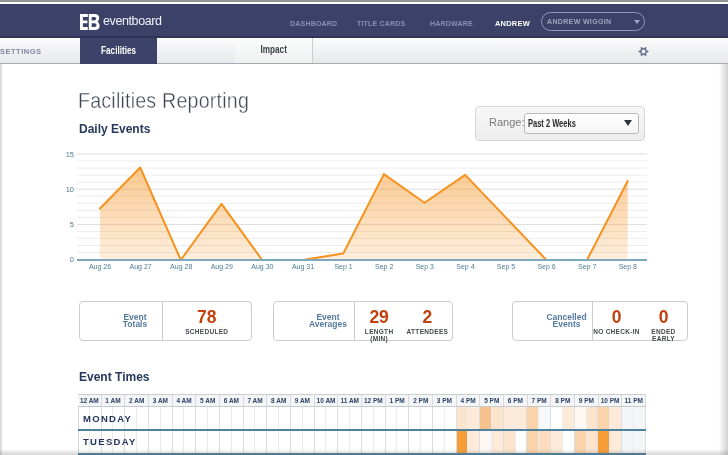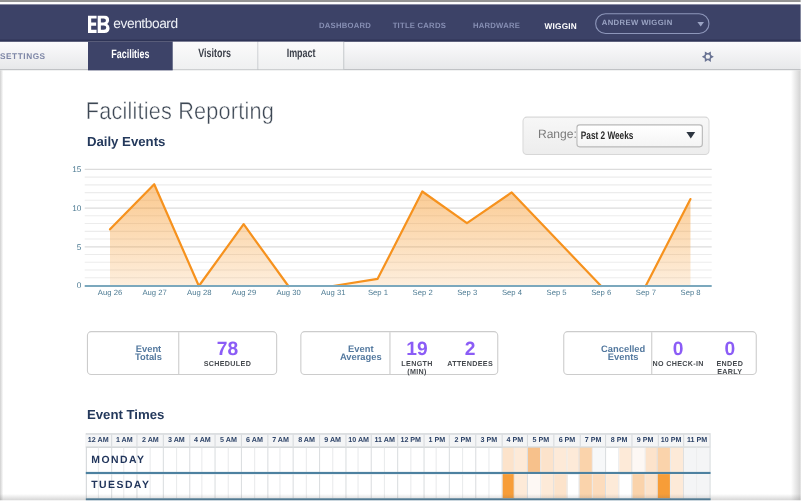--- a/index.html
+++ b/index.html
@@ -35,21 +35,21 @@
   
   #rangebox{left:475px;top:106px;width:170px;height:35px;background:linear-gradient(#f7f7f7,#ededed);border:1px solid #d7d7d7;border-radius:4px;box-sizing:border-box;}
   #rangelbl{left:489px;top:117px;font-size:11px;color:#7b7b7b;line-height:1;}
   #rangesel{left:524px;top:113px;width:115px;height:21px;background:linear-gradient(#ffffff,#f4f4f4);border:1px solid #b9b9b9;border-radius:3px;box-sizing:border-box;}
   #rangetxt{left:528px;top:119px;font-size:10px;font-weight:bold;color:#2a2a2a;line-height:1;transform:scaleX(0.75);transform-origin:left;}
   #rangecaret{left:624px;top:119.5px;width:0;height:0;border-left:4.5px solid transparent;border-right:4.5px solid transparent;border-top:6.5px solid #2d3540;}
   
   .statbox{top:301px;height:40px;background:#fff;border:1px solid #cccccc;border-radius:4px;box-sizing:border-box;display:flex;padding-left:28px;}
   .statlbl{border-right:1px solid #cccccc;display:flex;align-items:center;justify-content:center;text-align:center;font-size:8.5px;font-weight:bold;color:#54799f;line-height:7.5px;}
   .statcol{flex:1;text-align:center;padding-top:6.5px;}
-  .statnum{font-size:17.5px;font-weight:bold;color:#8b5cf6;line-height:17px;}
+  .statnum{font-size:17.5px;font-weight:bold;color:#c2410c;line-height:17px;}
   .statsub{font-size:6.5px;font-weight:bold;color:#45494e;letter-spacing:0.3px;margin-top:2.5px;}
   #sb1{left:79px;width:172.5px;}
   #sb1 .statlbl{width:54px;}
   #sb2{left:273px;width:179.5px;}
   #sb2 .statlbl{width:52px;}
   #sb3{left:464px;width:176px;margin-left:48px;}
   #sb3 .statlbl{width:51px;}
   
   #evtimes{left:79px;top:371px;font-size:12px;font-weight:bold;color:#24395c;line-height:1;}
   #ettable{left:78px;top:393.5px;width:568px;}
@@ -78,27 +78,26 @@
   <div class="abs" id="ftop2"></div>
   <div class="abs" id="nav">
     <svg class="abs" style="left:79.5px;top:9.5px" width="20" height="16" viewBox="0 0 20 16">
       <path fill="#fff" d="M0,0 H7.8 V2.9 H2.9 V6.4 H7.4 V9.3 H2.9 V13 H7.8 V16 H0 Z"></path>
       <path fill="#fff" fill-rule="evenodd" d="M8.8,0 H14.6 Q19.2,0 19.2,4.1 Q19.2,6.7 17.5,7.8 Q19.6,8.9 19.6,11.7 Q19.6,16 14.8,16 H8.8 Z M11.7,2.9 V6.4 H14.2 Q16.3,6.4 16.3,4.6 Q16.3,2.9 14.2,2.9 Z M11.7,9.2 V13.1 H14.4 Q16.6,13.1 16.6,11.1 Q16.6,9.2 14.4,9.2 Z"></path>
     </svg>
     <div class="abs" id="logoTxt">eventboard</div>
     <div class="abs navlink" id="nl1">DASHBOARD</div>
     <div class="abs navlink" id="nl2">TITLE CARDS</div>
     <div class="abs navlink" id="nl3">HARDWARE</div>
-    <div class="abs navlink" id="nl4">WIGGIN</div>
+    <div class="abs navlink" id="nl4">ANDREW</div>
     <div class="abs" id="pill"></div>
     <div class="abs" id="pilltxt">ANDREW WIGGIN</div>
     <div class="abs" id="pillcaret"></div>
   </div>
   <div class="abs" id="tabbar"></div>
-  <div class="abs tab" id="tabV"><span>Visitors</span></div>
   <div class="abs tab" id="tabI"><span>Impact</span></div>
   <div class="abs tab" id="tabF"><span>Facilities</span></div>
   <div class="abs" id="settings">SETTINGS</div>
   <svg class="abs" id="gear" style="left:637.8px;top:46.2px" width="11" height="11" viewBox="0 0 11 11">
       <path fill="#6a7494" fill-rule="evenodd" d="M8.61,4.12 L11.00,5.50 L8.61,6.88 L8.25,7.50 L8.25,10.26 L5.86,8.88 L5.14,8.88 L2.75,10.26 L2.75,7.50 L2.39,6.88 L0.00,5.50 L2.39,4.12 L2.75,3.50 L2.75,0.74 L5.14,2.12 L5.86,2.12 L8.25,0.74 L8.25,3.50 Z M7.50,5.50 A2.0,2.0 0 1 0 3.50,5.50 A2.0,2.0 0 1 0 7.50,5.50 Z"></path>
     </svg>
   <div class="abs" id="content"></div>
   <div class="abs" id="heading">Facilities Reporting</div>
   <div class="abs" id="dailyev">Daily Events</div>
   <div class="abs" id="rangebox"></div>
@@ -163,21 +162,21 @@
   <div class="abs statbox" id="sb1">
     <div class="statlbl">Event<br>Totals</div>
     <div class="statcol">
         <div class="statnum">78</div>
         <div class="statsub">SCHEDULED</div>
       </div>
   </div>
   <div class="abs statbox" id="sb2">
     <div class="statlbl">Event<br>Averages</div>
     <div class="statcol">
-        <div class="statnum">19</div>
+        <div class="statnum">29</div>
         <div class="statsub">LENGTH (MIN)</div>
       </div>
     <div class="statcol">
         <div class="statnum">2</div>
         <div class="statsub">ATTENDEES</div>
       </div>
   </div>
   <div class="abs statbox" id="sb3">
     <div class="statlbl">Cancelled<br>Events</div>
     <div class="statcol">

